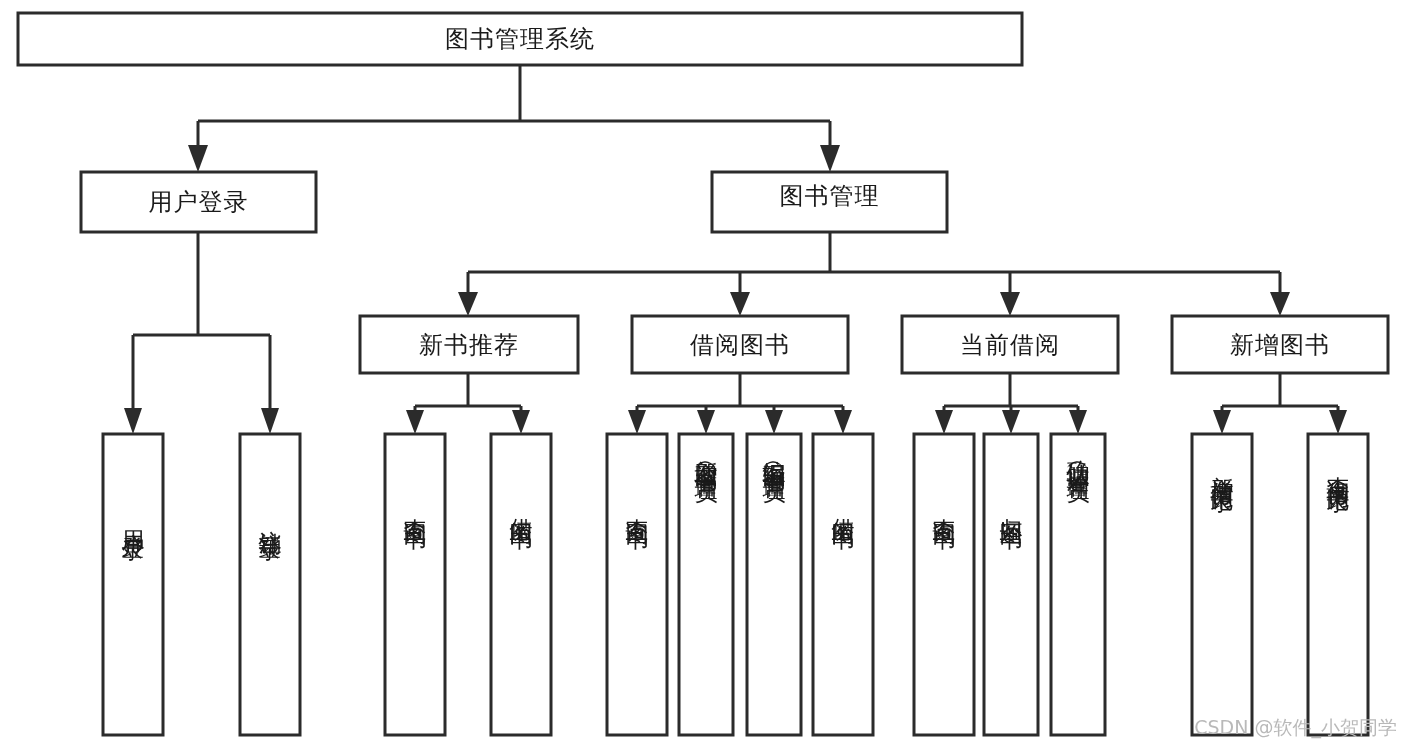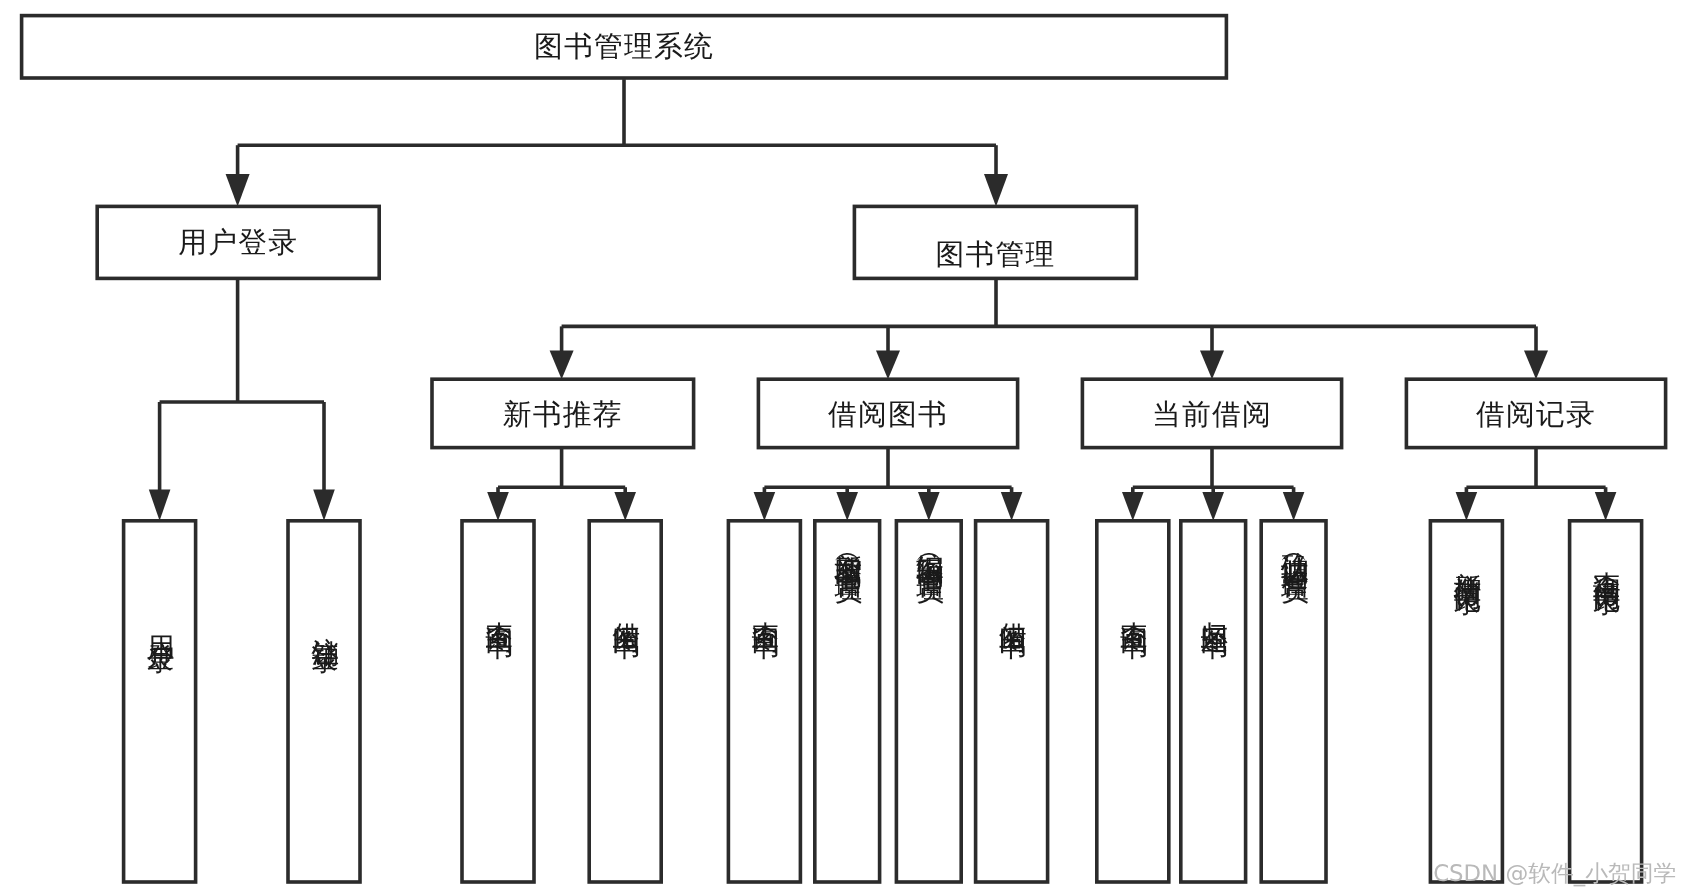--- a/index.html
+++ b/index.html
@@ -197,35 +197,35 @@
     <rect class="node-rect" x="1308" y="434" width="60" height="301"></rect>
   </svg>
 
   <div class="hlabel-wrap" style="left:18px; top:13px; width:1004px; height:52px;">
     <span class="hlabel-text">图书管理系统</span>
   </div>
 
   <div class="hlabel-wrap" style="left:81px; top:172px; width:235px; height:60px;">
     <span class="hlabel-text">用户登录</span>
   </div>
-  <div class="hlabel-wrap" style="left:712px; top:188px; width:235px; height:48px;">
+  <div class="hlabel-wrap" style="left:712px; top:172px; width:235px; height:48px;">
     <span class="hlabel-text">图书管理</span>
   </div>
 
   <div class="hlabel-wrap" style="left:360px; top:316px; width:218px; height:57px;text-align:right;">
     <span class="hlabel-text">新书推荐</span>
   </div>
   <div class="hlabel-wrap" style="left:632px; top:316px; width:216px; height:57px;">
     <span class="hlabel-text">借阅图书</span>
   </div>
   <div class="hlabel-wrap" style="left:902px; top:316px; width:216px; height:57px;text-align:center;">
     <span class="hlabel-text">当前借阅</span>
   </div>
   <div class="hlabel-wrap" style="left:1172px; top:316px; width:216px; height:57px;">
-    <span class="hlabel-text">借阅记录</span>
+    <span class="hlabel-text">新增图书</span>
   </div>
 
   <div class="vlabel-wrap" style="left:103px; top:434px; width:60px; height:301px; padding-top:78px;">
     <span class="vlabel-text">用户登录</span>
   </div>
   <div class="vlabel-wrap" style="left:240px; top:434px; width:60px; height:301px; padding-top:78px;">
     <span class="vlabel-text">注销登录</span>
   </div>
 
   <div class="vlabel-wrap" style="left:385px; top:434px; width:60px; height:301px; padding-top:66px;">

